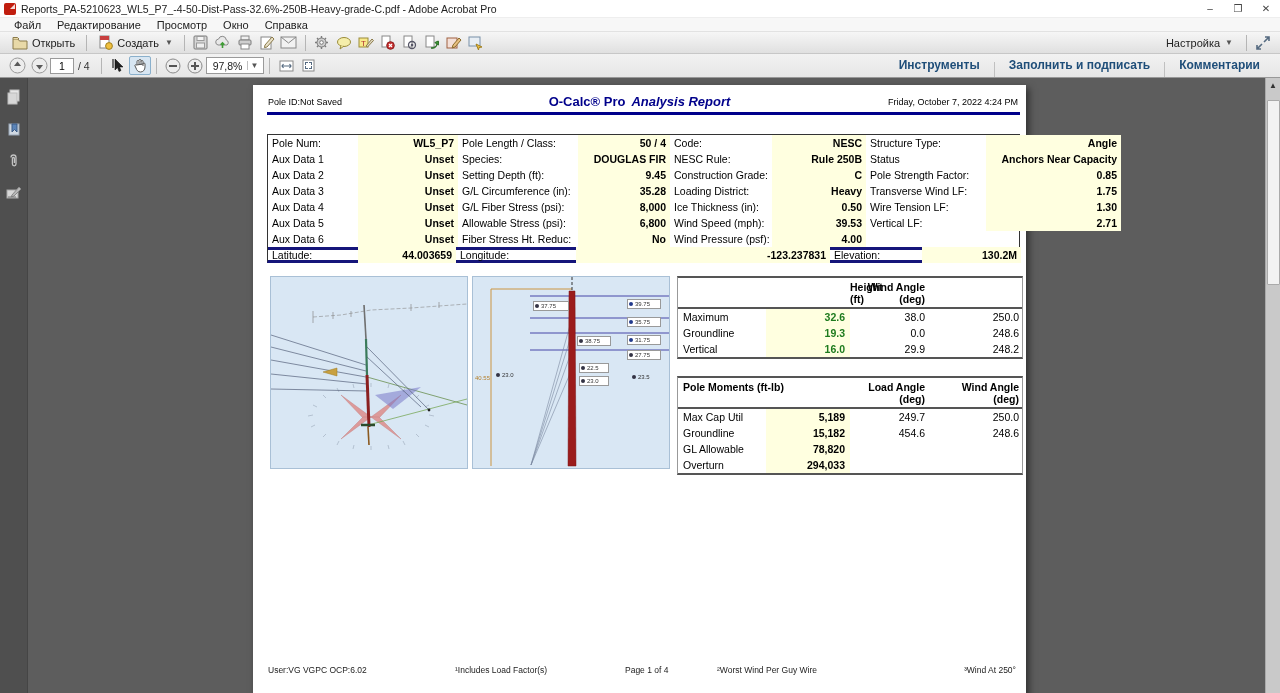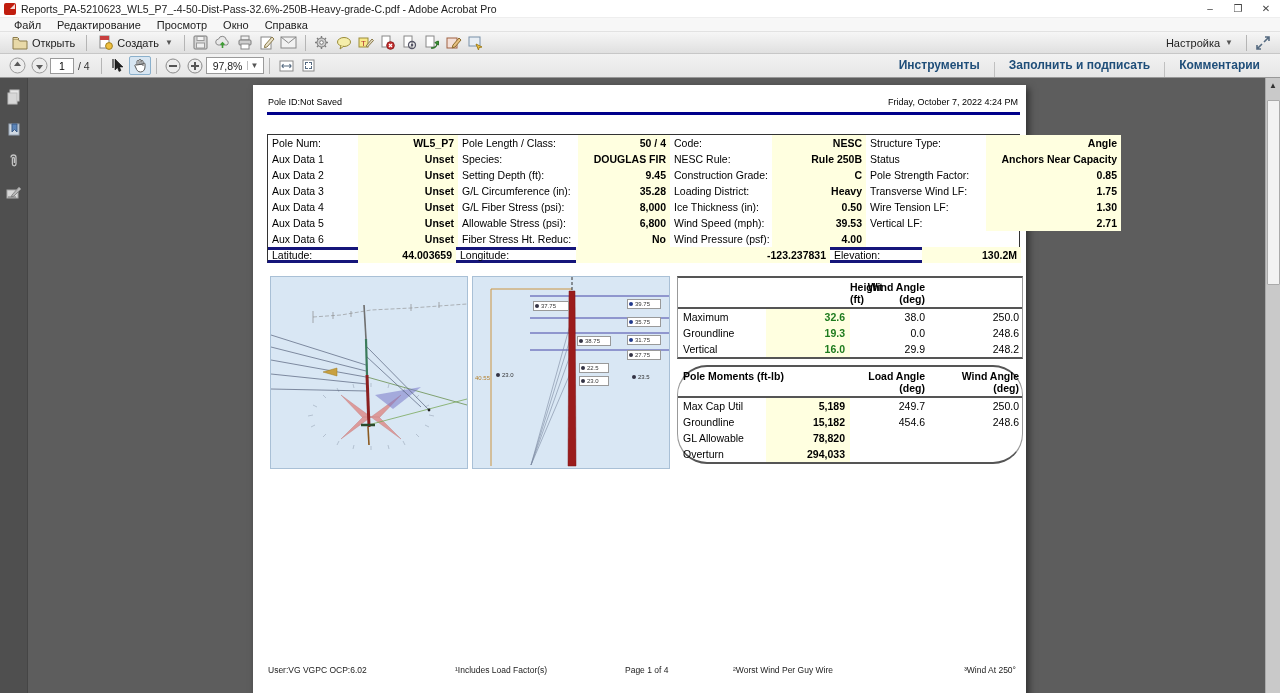--- a/index.html
+++ b/index.html
@@ -91,21 +91,21 @@
   .elab { position:absolute; font-size:6px; line-height:8px; background:#fff; border:1px solid #999;
           padding:0 2px 0 7px; color:#333; white-space:nowrap; }
   .elab:before { content:""; position:absolute; left:1px; top:2px; width:4px; height:4px;
                  border-radius:50%; background:#334; }
   .elab.blue:before { background:#223a8c; }
   .dimtext { position:absolute; left:2px; top:98px; font-size:6px; color:#b5812e; }
 
   
   .stable { position:absolute; left:424px; width:346px; border:1px solid #999;
             border-top:2px solid #555; border-bottom:2px solid #555; font-size:10.5px; background:#fff; }
-  .cap { top:191px; } .mom { top:280px;border-radius:30px; }
+  .cap { top:191px; } .mom { top:291px; }
   .shead { display:grid; grid-template-columns:172px 0px 80px 94px; border-bottom:2px solid #555;
            font-weight:bold; padding:3px 0 2px 0; }
   .shead .t  { padding-left:5px; }
   .shead .h2 { text-align:right; padding-right:5px; line-height:12px; }
   .srow { display:grid; grid-template-columns:88px 84px 80px 94px; height:16px; line-height:16px; }
   .srow .lab { padding-left:5px; }
   .srow .val { text-align:right; padding-right:5px; font-weight:bold; background:#FFFFE0; }
   .srow .val:empty { background:transparent; }
   .srow .val.green { color:#1E7B1E; }
   .srow .num { text-align:right; padding-right:5px; }
@@ -348,20 +348,23 @@
             <path d="M6 9 13 1l2 2-7 7-2.8.8z" fill="#b8b8b8" stroke="#888"></path>
             <path d="M2 11h8" stroke="#777"></path>
           </svg>
         </span>
     </div>
 
     <div class="canvas">
       <div class="page">
 
         <div class="hdr-left">Pole ID:Not Saved</div>
+        <div class="hdr-title">
+          <span>O-Calc® Pro</span><span class="it">Analysis Report</span>
+        </div>
         <div class="hdr-date">Friday, October 7, 2022 4:24 PM</div>
         <div class="hdr-rule"></div>
 
         <div class="info-table">
 
             <div class="irow">
               <div class="il">Pole Num:</div>
               <div class="iv">WL5_P7</div>
               <div class="il">Pole Length / Class:</div>
               <div class="iv">50 / 4</div>
@@ -605,21 +608,21 @@
                 <div class="num"></div>
                 <div class="num"></div>
               </div>
             </div>
         </div>
 
         <div class="pfoot">
           <span class="pf" style="left:15px">User:VG VGPC OCP:6.02</span>
           <span class="pf" style="left:202px">¹Includes Load Factor(s)</span>
           <span class="pf" style="left:372px">Page 1 of 4</span>
-          <span class="pf" style="left:480px">²Worst Wind Per Guy Wire</span>
+          <span class="pf" style="left:464px">²Worst Wind Per Guy Wire</span>
           <span class="pf" style="right:10px">³Wind At 250°</span>
         </div>
 
       </div>
     </div>
 
     <div class="vscroll">
       <div class="arr">▲</div>
       <div class="thumb"></div>
     </div>

